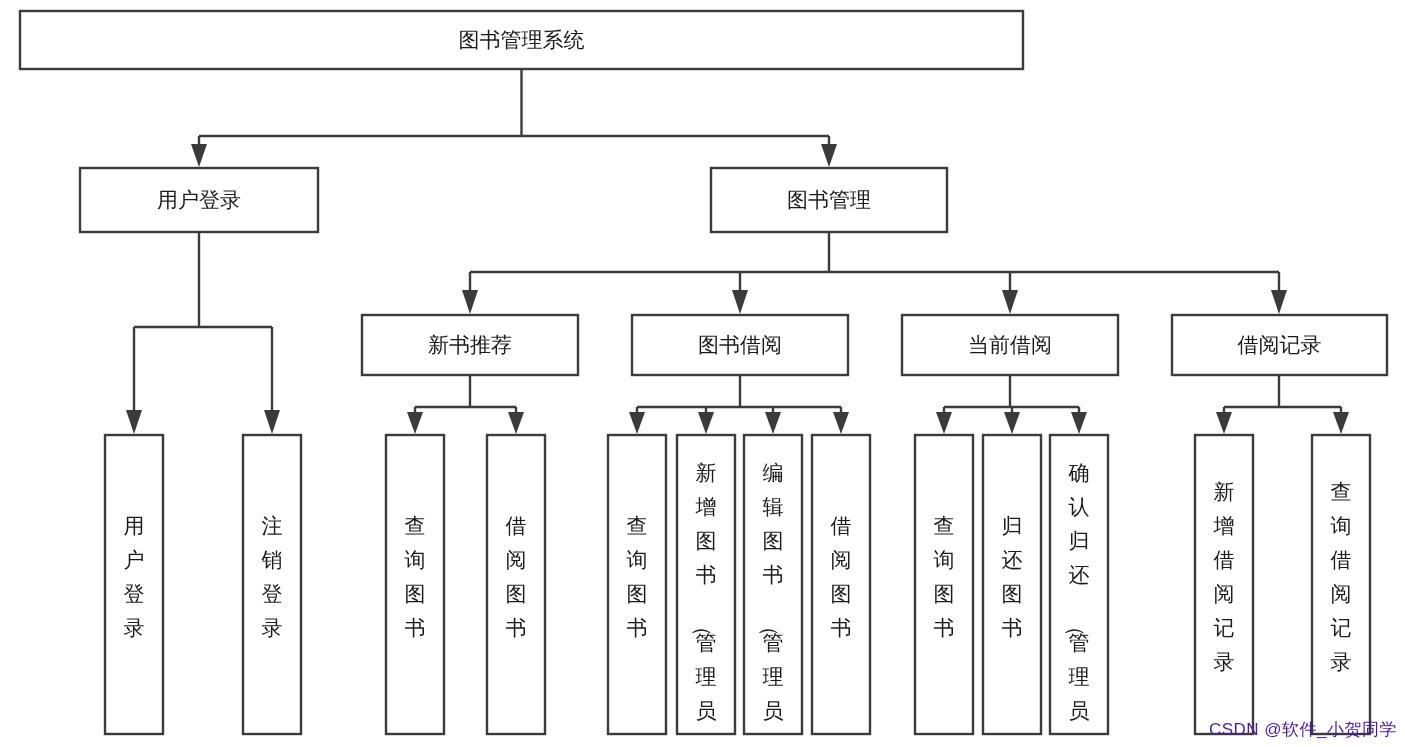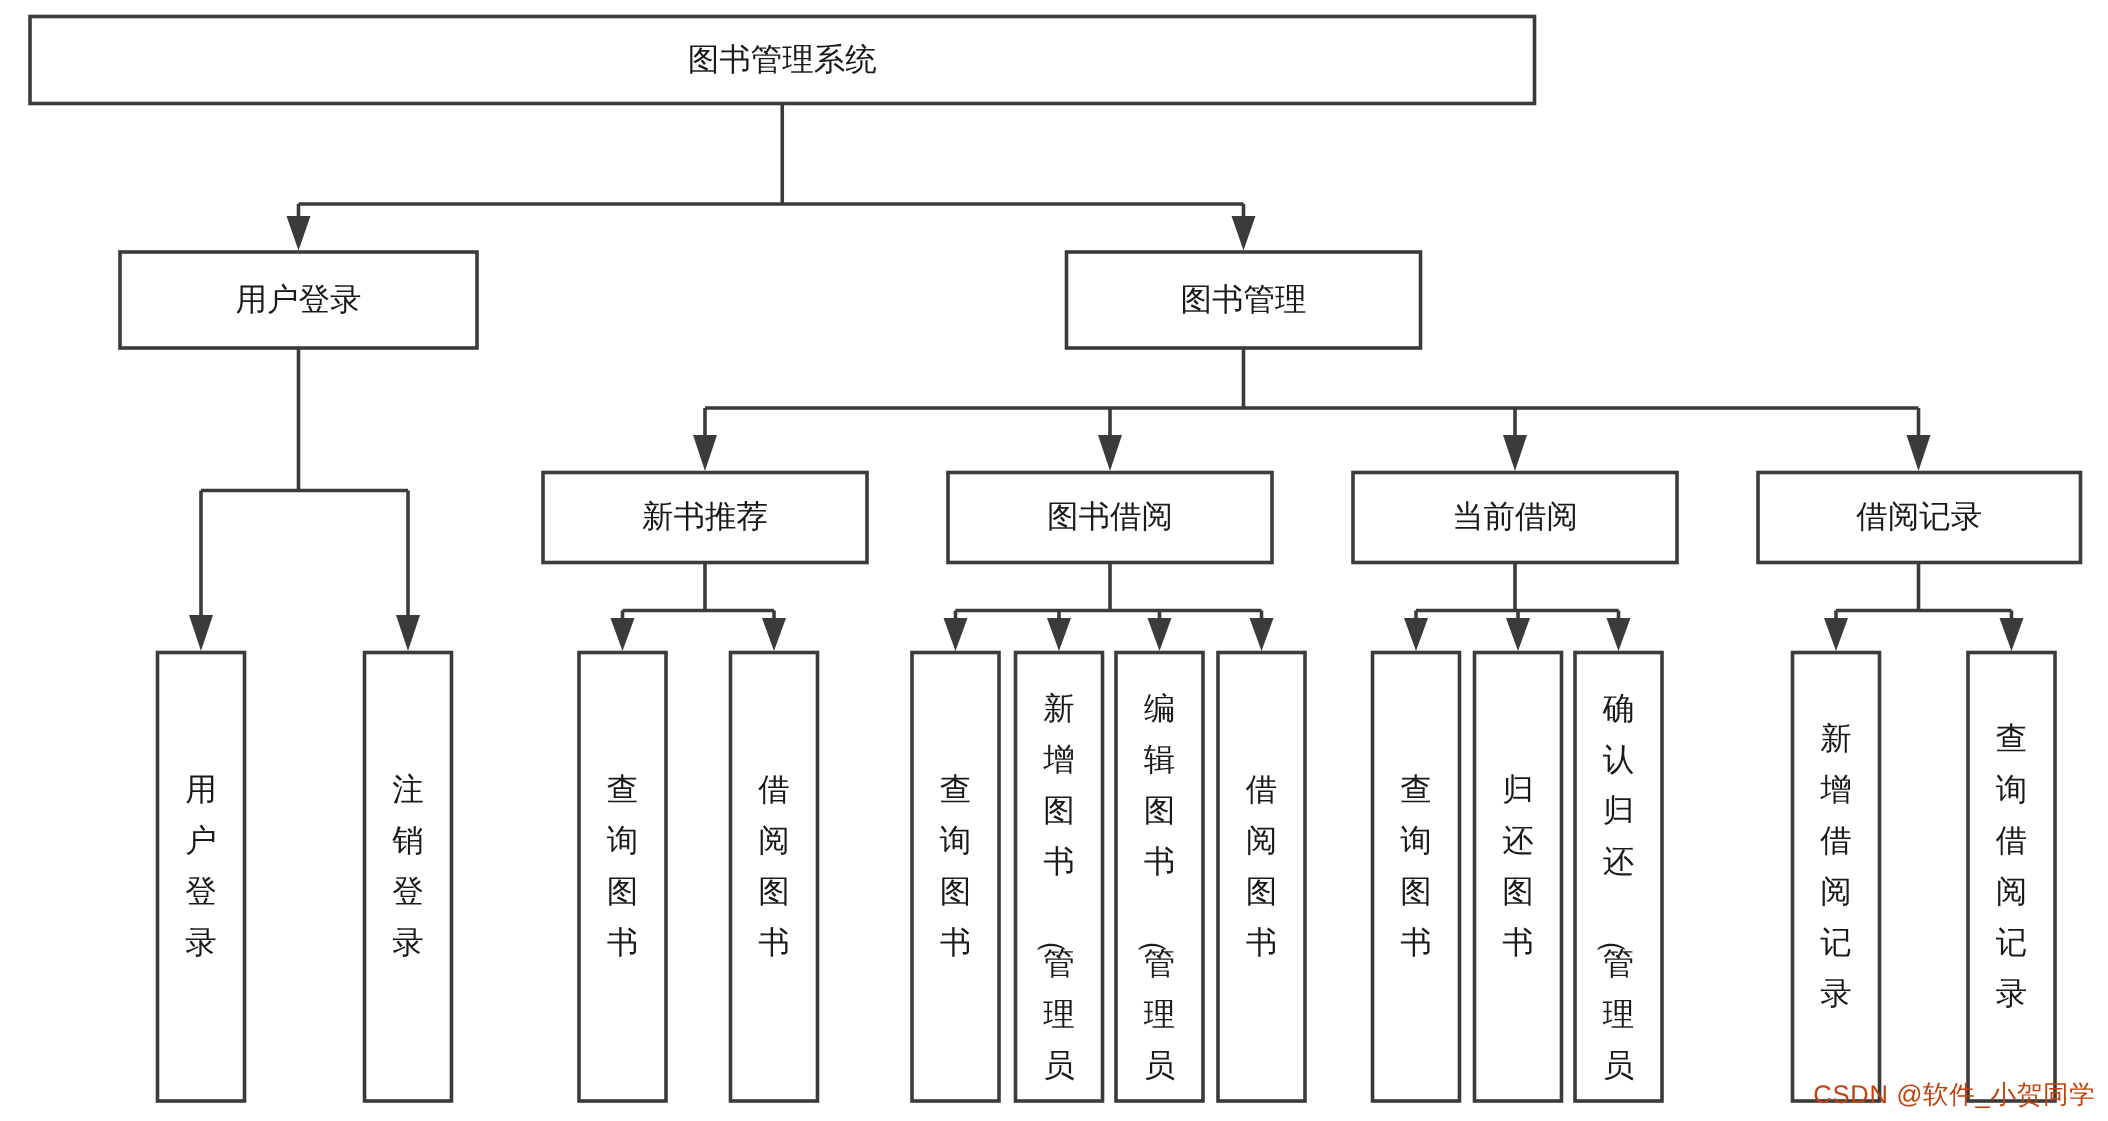--- a/index.html
+++ b/index.html
@@ -53,21 +53,21 @@
     font-size: 21px;
     fill: #1a1a1a;
     text-anchor: middle;
   }
   .watermark {
     position: absolute;
     right: 8px;
     bottom: 6px;
     font-family: "Liberation Sans", "DejaVu Sans", sans-serif;
     font-size: 17px;
-    color: #c2410c;
+    color: #4c1d95;
     letter-spacing: 0.5px;
     white-space: nowrap;
     user-select: none;
   }
 </style>
 </head>
 <body>
 
 <div id="diagram-root">
   <svg class="tree" viewBox="0 0 1405 747" xmlns="http://www.w3.org/2000/svg">

